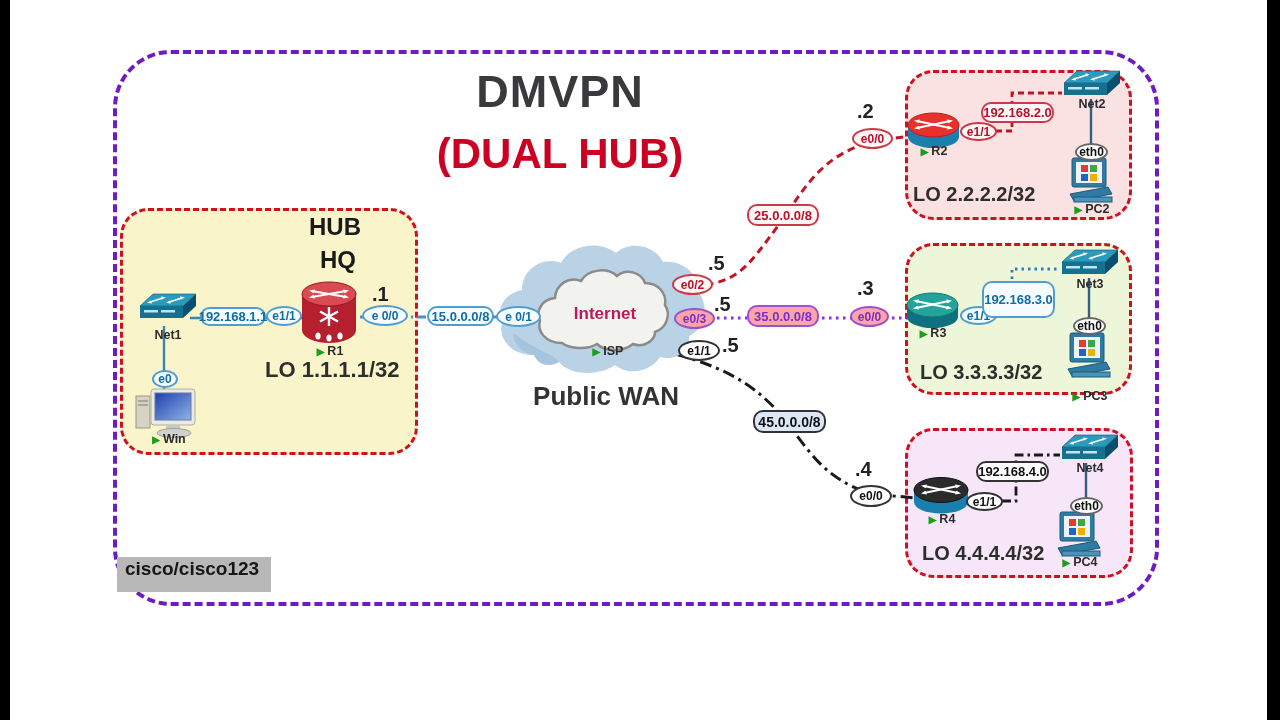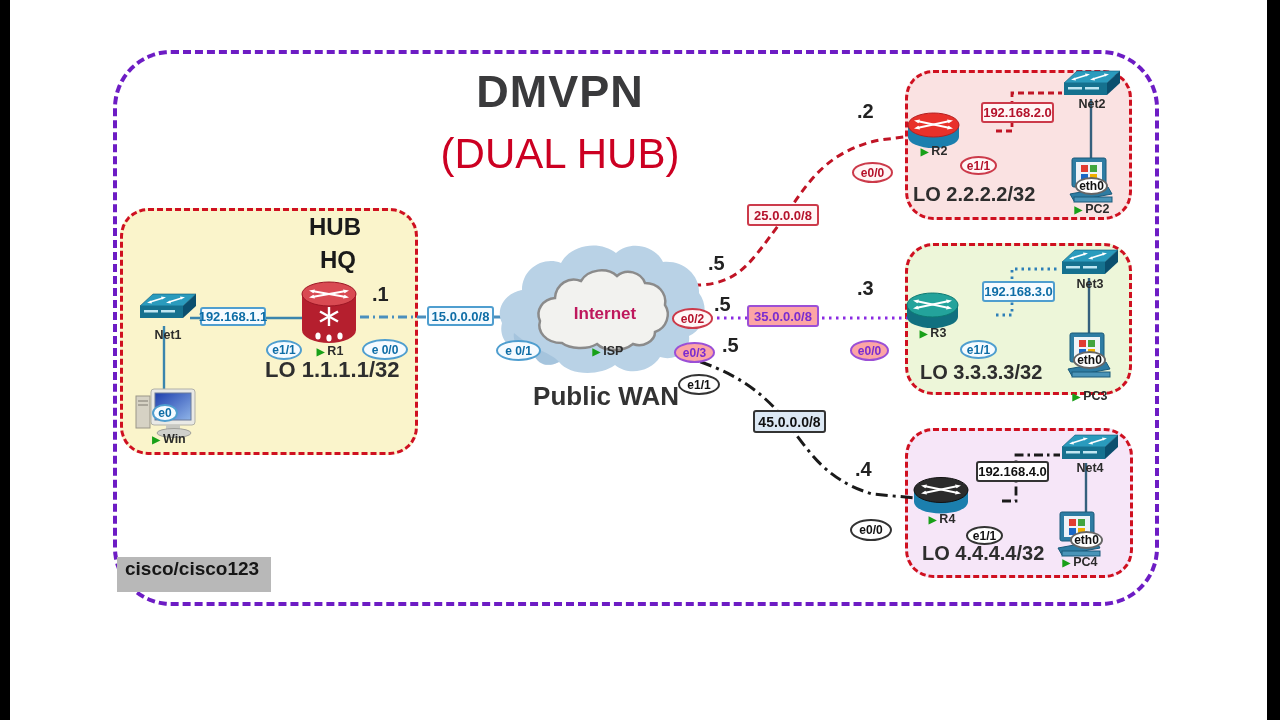--- a/index.html
+++ b/index.html
@@ -14,38 +14,38 @@
   }
   .site{
     position:absolute;border:3px dashed #cf1020;border-radius:28px;box-sizing:border-box;
   }
   .title-main{
     position:absolute;left:420px;top:66px;width:280px;text-align:center;
     font-size:45px;font-weight:bold;color:#3a3a3c;letter-spacing:1px;
   }
   .title-sub{
     position:absolute;left:395px;top:130px;width:330px;text-align:center;
-    font-size:42px;font-weight:normal;color:#cc0022;
+    font-size:42px;font-weight:bold;color:#cc0022;
   }
   .heading{
     position:absolute;font-size:24px;font-weight:bold;color:#1a1a1a;text-align:center;
   }
   .lo{
     position:absolute;font-weight:bold;color:#2e2e2e;white-space:nowrap;
   }
   .octet{position:absolute;font-size:20px;font-weight:bold;color:#222;}
   .ipbox{
-    position:absolute;background:#fff;border:2px solid;border-radius:3px;
+    position:absolute;background:#fff;border:2px solid;border-radius:10px;
     font-size:13px;font-weight:bold;display:flex;align-items:center;justify-content:center;
     box-sizing:border-box;white-space:nowrap;z-index:4;
   }
   .oval{
     position:absolute;background:#fff;border:2px solid;border-radius:50%;
     font-size:12px;font-weight:bold;display:flex;align-items:center;justify-content:center;
-    box-sizing:border-box;white-space:nowrap;z-index:4;margin-top:34px;
+    box-sizing:border-box;white-space:nowrap;z-index:4;
   }
   .c-blue{color:#0e6da6;border-color:#4f9ecf;background:#f6fbff;}
   .c-red{color:#b5122b;border-color:#cc3a4a;background:#fff6f6;}
   .c-purple{color:#7a2cd0;border-color:#9b4fd6;background:#fca5a5;}
   .c-black{color:#111;border-color:#333;background:#fff;}
   .c-black-fill{color:#111;border-color:#333;background:#dce8f4;}
   .c-gray{color:#111;border-color:#666;background:#fff;}
   .devname{
     position:absolute;font-size:12.5px;font-weight:bold;color:#2b2b2b;text-align:center;
     z-index:5;white-space:nowrap;
@@ -278,21 +278,21 @@
     </g>
   <g fill="#fff">
       <polygon points="8,18.5 14,19.5 12.5,15.8"></polygon>
       <polygon points="47,10.5 41,9.5 42.5,13.2"></polygon>
       <polygon points="8,10.5 14,9.5 12.5,13.2"></polygon>
       <polygon points="47,18.5 41,19.5 42.5,15.8"></polygon>
     </g>
 </svg>
 <div class="devname" style="left:907px;top:326px;width:52px;"><span class="tri">▶</span><span>R3</span></div>
 <div class="oval c-blue" style="left:960px;top:306px;width:37px;height:19px;">e1/1</div>
-<div class="ipbox c-blue" style="left:982px;top:281px;width:73px;height:21px;">192.168.3.0</div>
+<div class="ipbox c-blue" style="left:982px;top:281px;width:73px;height:37px;">192.168.3.0</div>
 <svg class="icon" style="left:1061px;top:249px;" width="58" height="30" viewBox="0 0 58 30">
   <polygon points="14,1 57,1 44,13 1,13" fill="#2a9bbd" stroke="#0d5876" stroke-width="0.6"></polygon>
   <polygon points="1,13 44,13 44,25 1,25" fill="#15718f"></polygon>
   <polygon points="44,13 57,1 57,13 44,25" fill="#0b4f6e"></polygon>
   <g stroke="#fff" stroke-width="1.8">
       <line x1="11" y1="9" x2="24" y2="5"></line>
       <line x1="30" y1="9" x2="43" y2="5"></line>
     </g>
   <g fill="#fff">
       <polygon points="8,9.8 13,10.4 12,7.5"></polygon>

